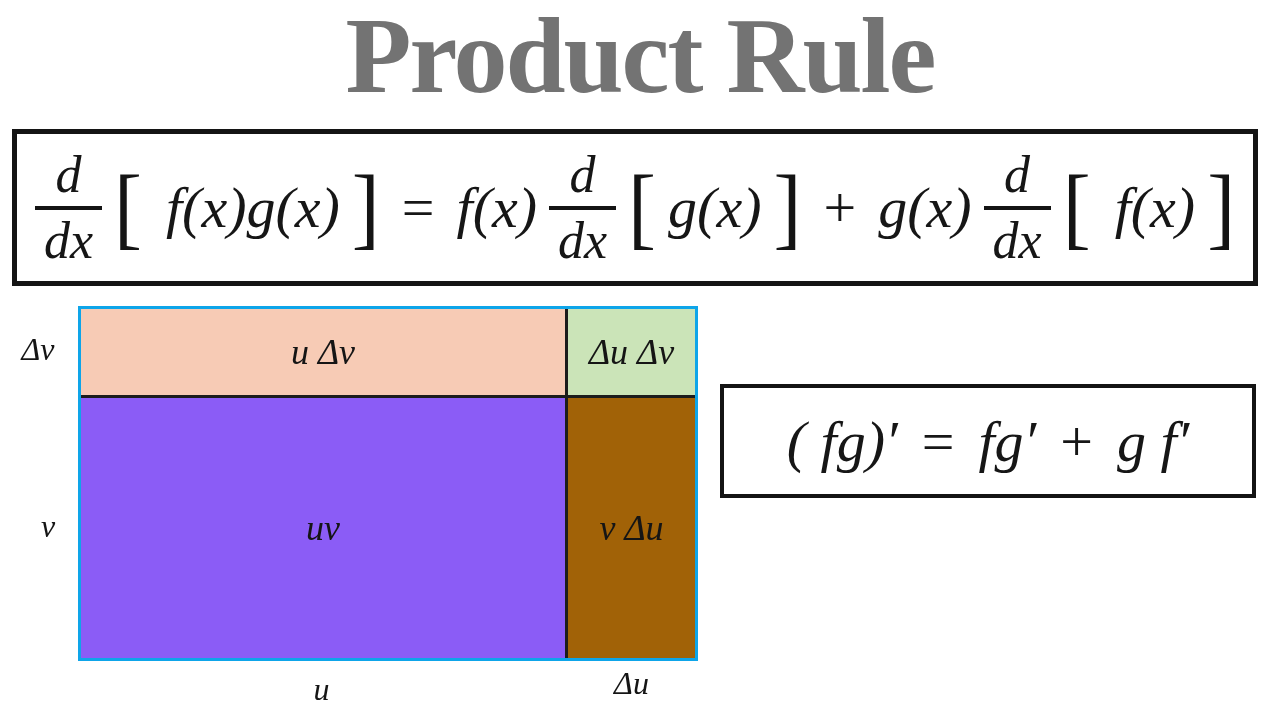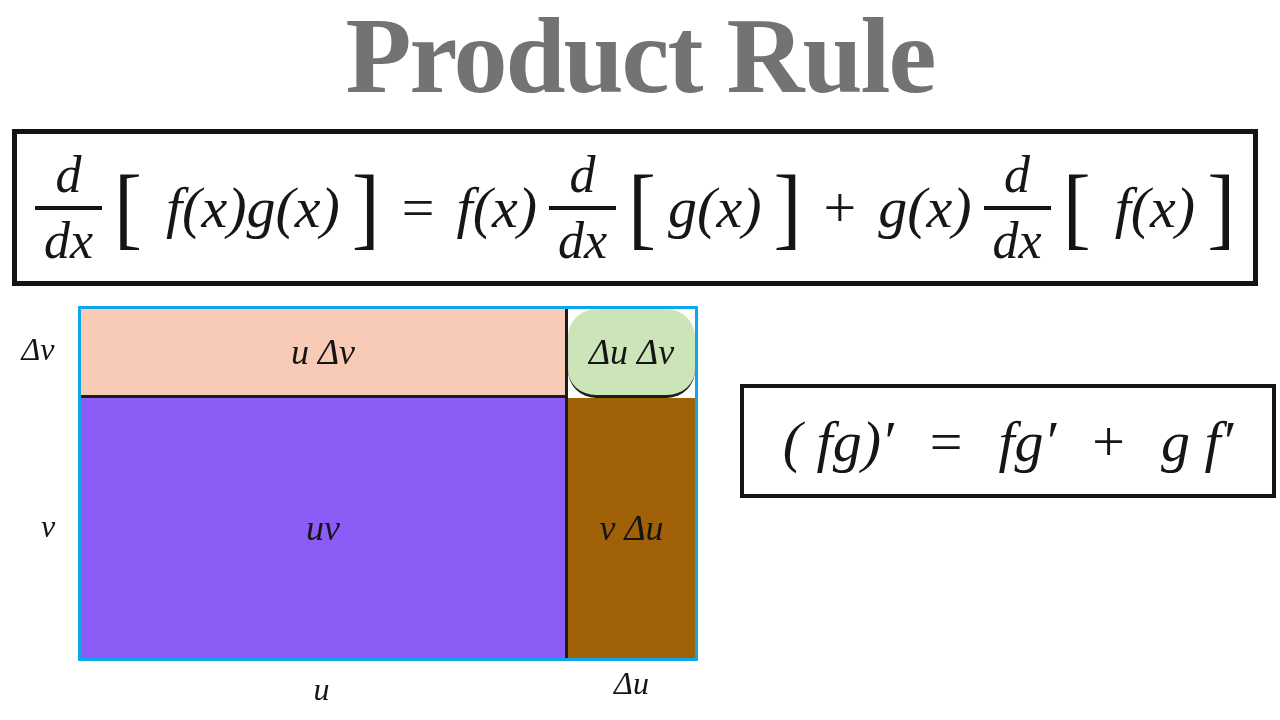--- a/index.html
+++ b/index.html
@@ -18,21 +18,21 @@
     position:absolute;box-sizing:border-box;background:#fff;
     display:flex;align-items:center;justify-content:center;
     font-style:italic;color:#161616;
   }
   .main-box{
     left:12px;top:129px;width:1246px;height:157px;
     border:5px solid #141414;font-size:58px;gap:12px;
   }
   .compact-box{
     left:720px;top:384px;width:536px;height:114px;
-    border:4px solid #141414;font-size:58px;gap:26px;margin-left:20px;
+    border:4px solid #141414;font-size:58px;gap:14px;
   }
   .tok{white-space:pre;}
   .op{font-style:normal;margin:0 10px;}
   .bracket{
     font-style:normal;font-size:84px;line-height:0;display:inline-block;
     transform:scaleY(1.08);font-weight:400;color:#141414;
   }
   .sp-after{margin-right:12px;}
   .frac{
     display:inline-flex;flex-direction:column;align-items:stretch;
@@ -94,21 +94,21 @@
     <span class="bar"></span>
     <span class="den">dx</span>
   </span>
   <span class="bracket sp-after">[</span>
   <span class="tok">f(x)</span>
   <span class="bracket">]</span>
 </div>
 
 <div class="rect">
   <div class="cell tl" style="background-color: rgb(247, 203, 181);">u Δv</div>
-  <div class="cell tr" style="background-color: rgb(203, 228, 184); border-radius: 28px;">Δu Δv</div>
+  <div class="cell tr" style="background-color: rgb(203, 228, 184);">Δu Δv</div>
   <div class="cell bl" style="background-color: #8b5cf6;">uv</div>
   <div class="cell br" style="background-color: #a16207;">v Δu</div>
 </div>
 <div class="lbl lbl-dv">Δv</div>
 <div class="lbl lbl-v">v</div>
 <div class="lbl lbl-u">u</div>
 <div class="lbl lbl-du">Δu</div>
 
 <div class="formula-box compact-box">
   <span class="tok">( fg)′</span>

